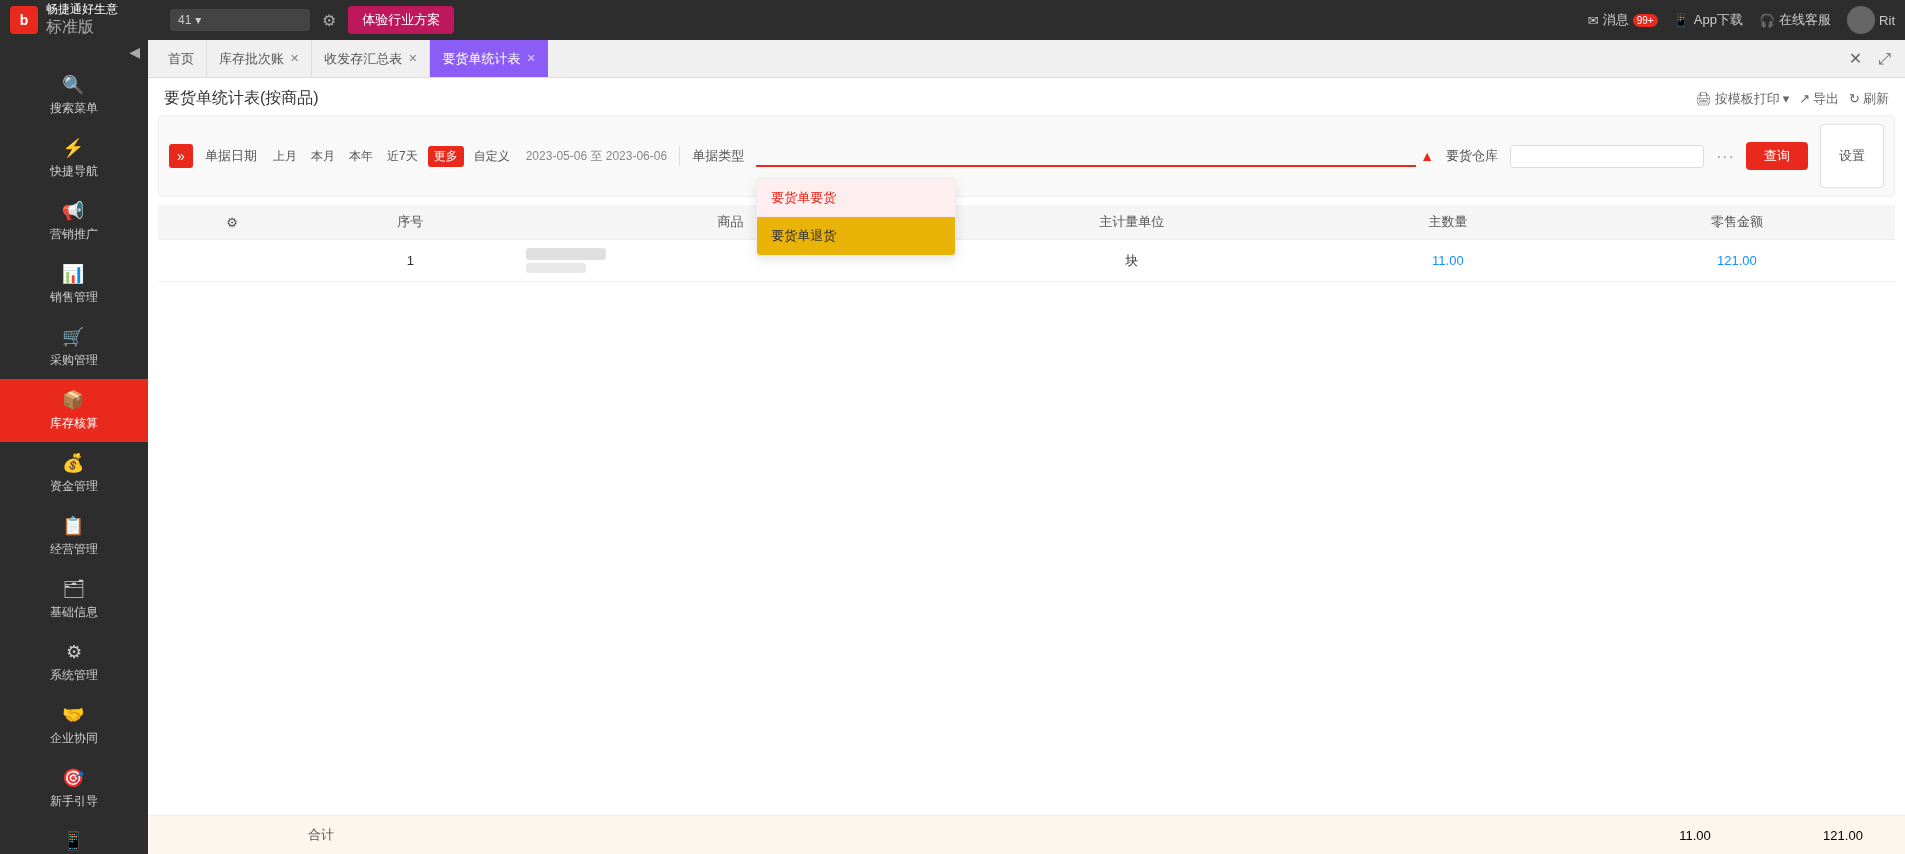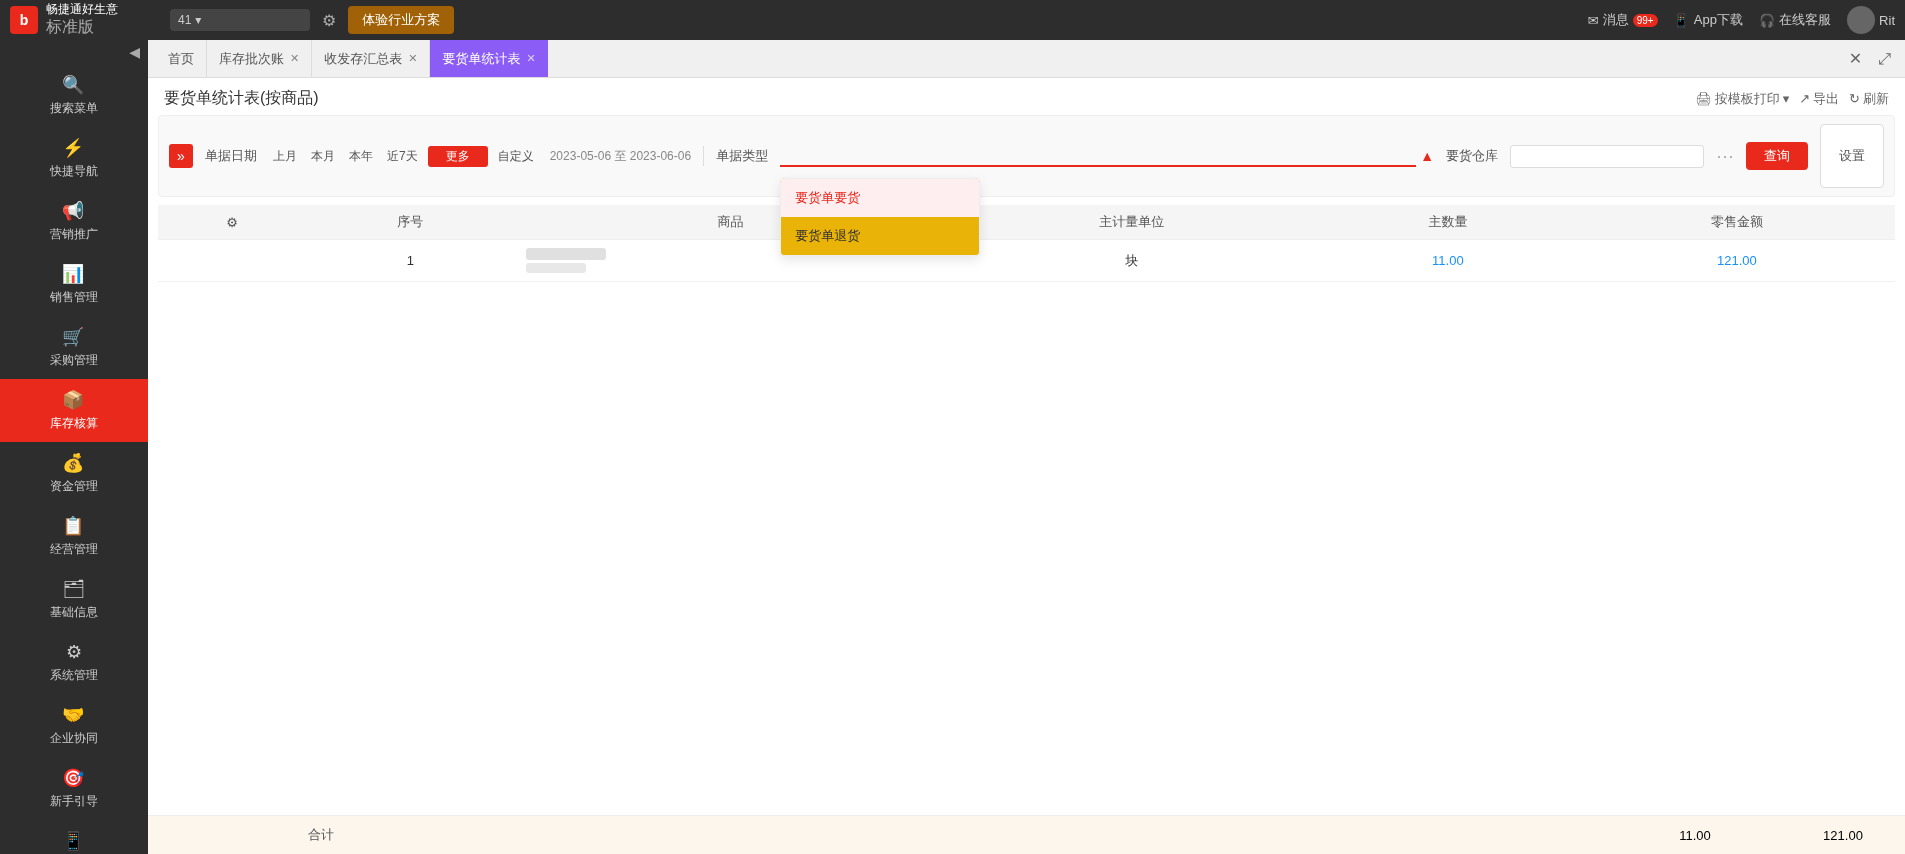--- a/index.html
+++ b/index.html
@@ -57,21 +57,21 @@
       cursor: pointer;
       width: 140px;
     }
     .settings-icon-btn {
       color: #aaa;
       cursor: pointer;
       font-size: 16px;
       padding: 4px;
     }
     .trial-btn {
-      background: #a16207;
+      background: #be185d;
       color: white;
       border: none;
       padding: 5px 14px;
       border-radius: 4px;
       font-size: 13px;
       cursor: pointer;
     }
 
     .top-header-right {
       display: flex;
@@ -267,21 +267,21 @@
     .date-btn {
       font-size: 12px;
       color: #555;
       cursor: pointer;
       padding: 2px 4px;
       border-radius: 3px;
     }
     .date-btn.more {
       background: #e8291c;
       color: white;
-      padding: 2px 18px;
+      padding: 2px 6px;
       border-radius: 3px;
     }
     .date-range {
       font-size: 12px;
       color: #888;
     }
     .filter-divider {
       width: 1px;
       height: 20px;
       background: #ddd;

